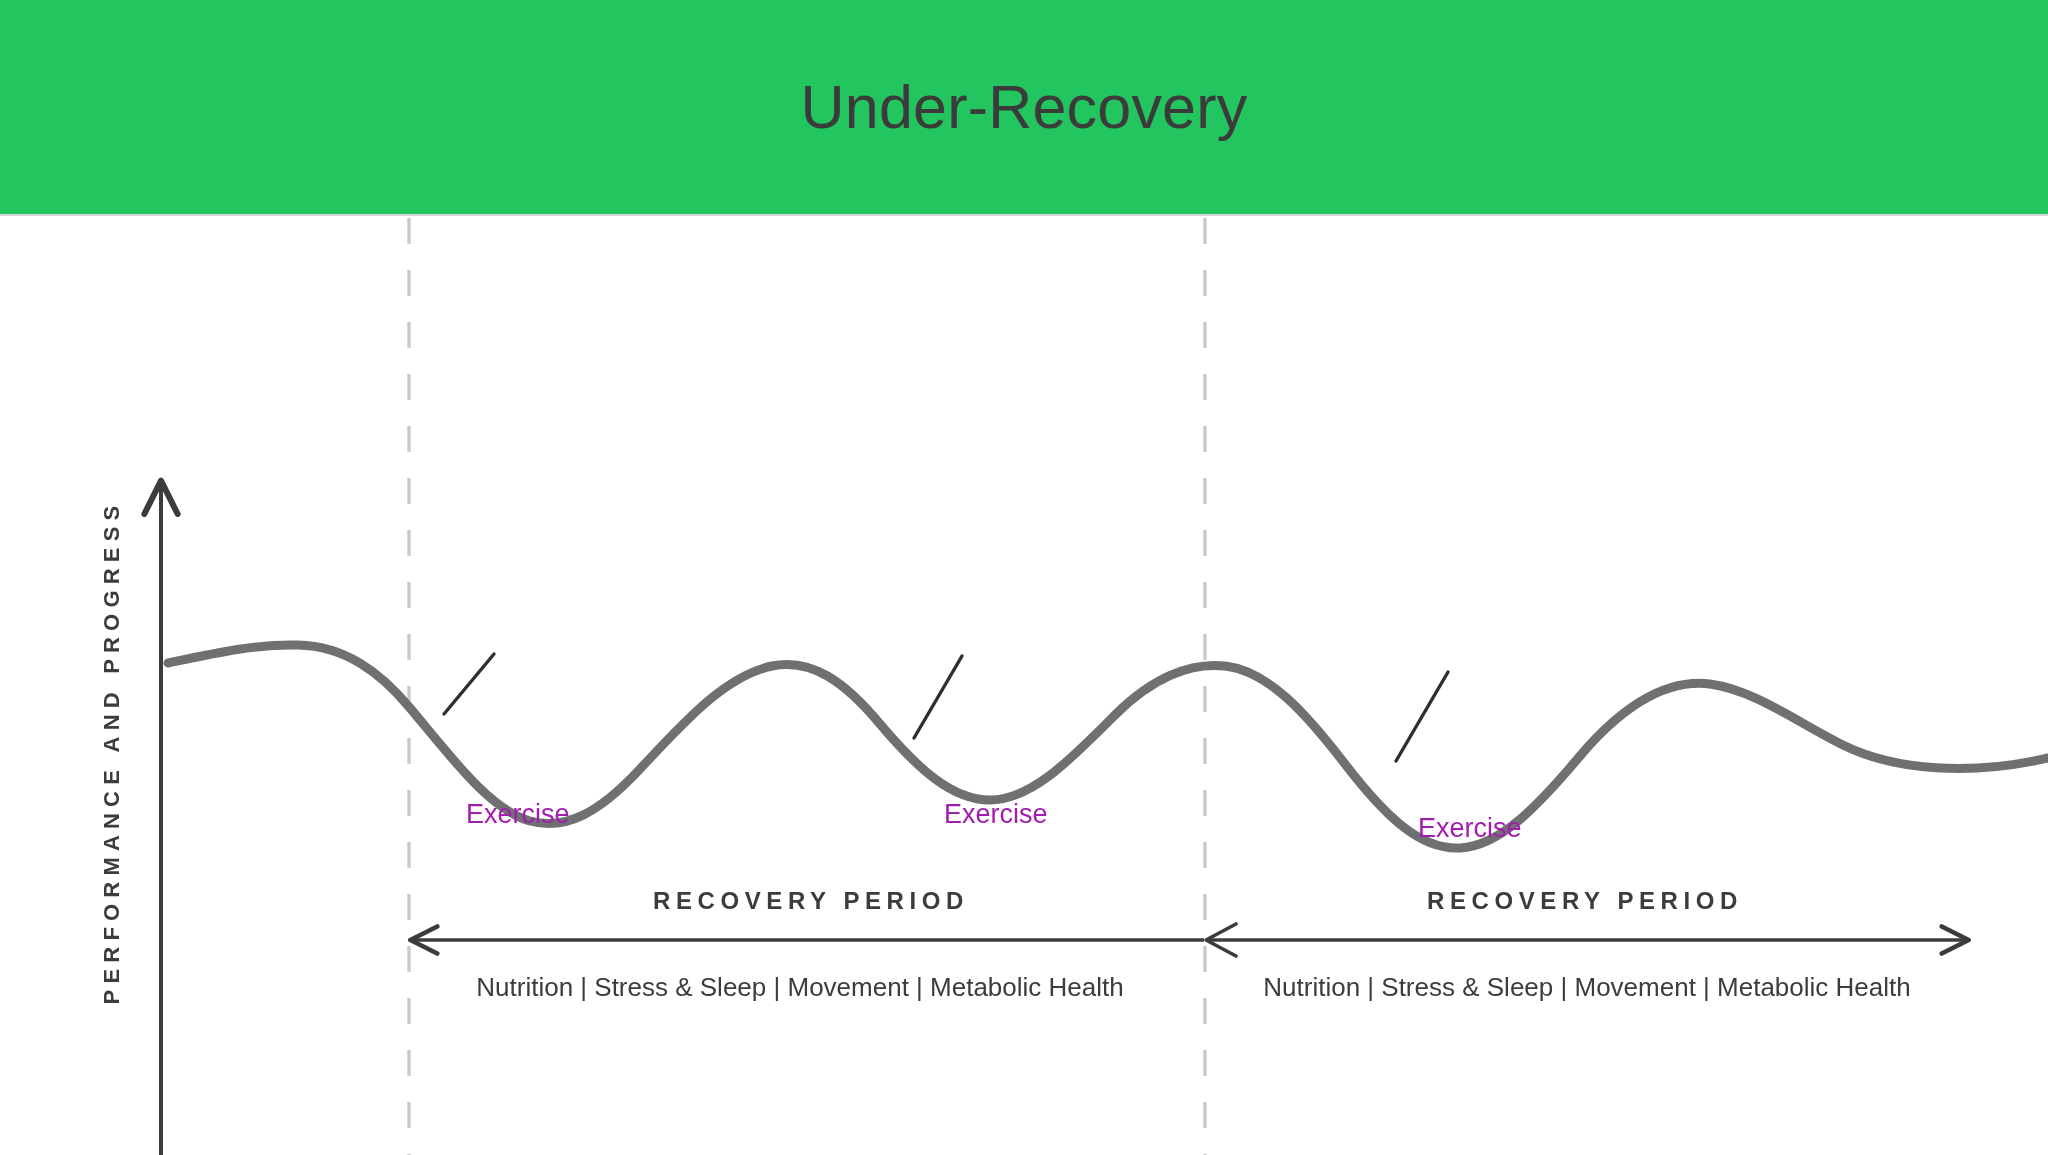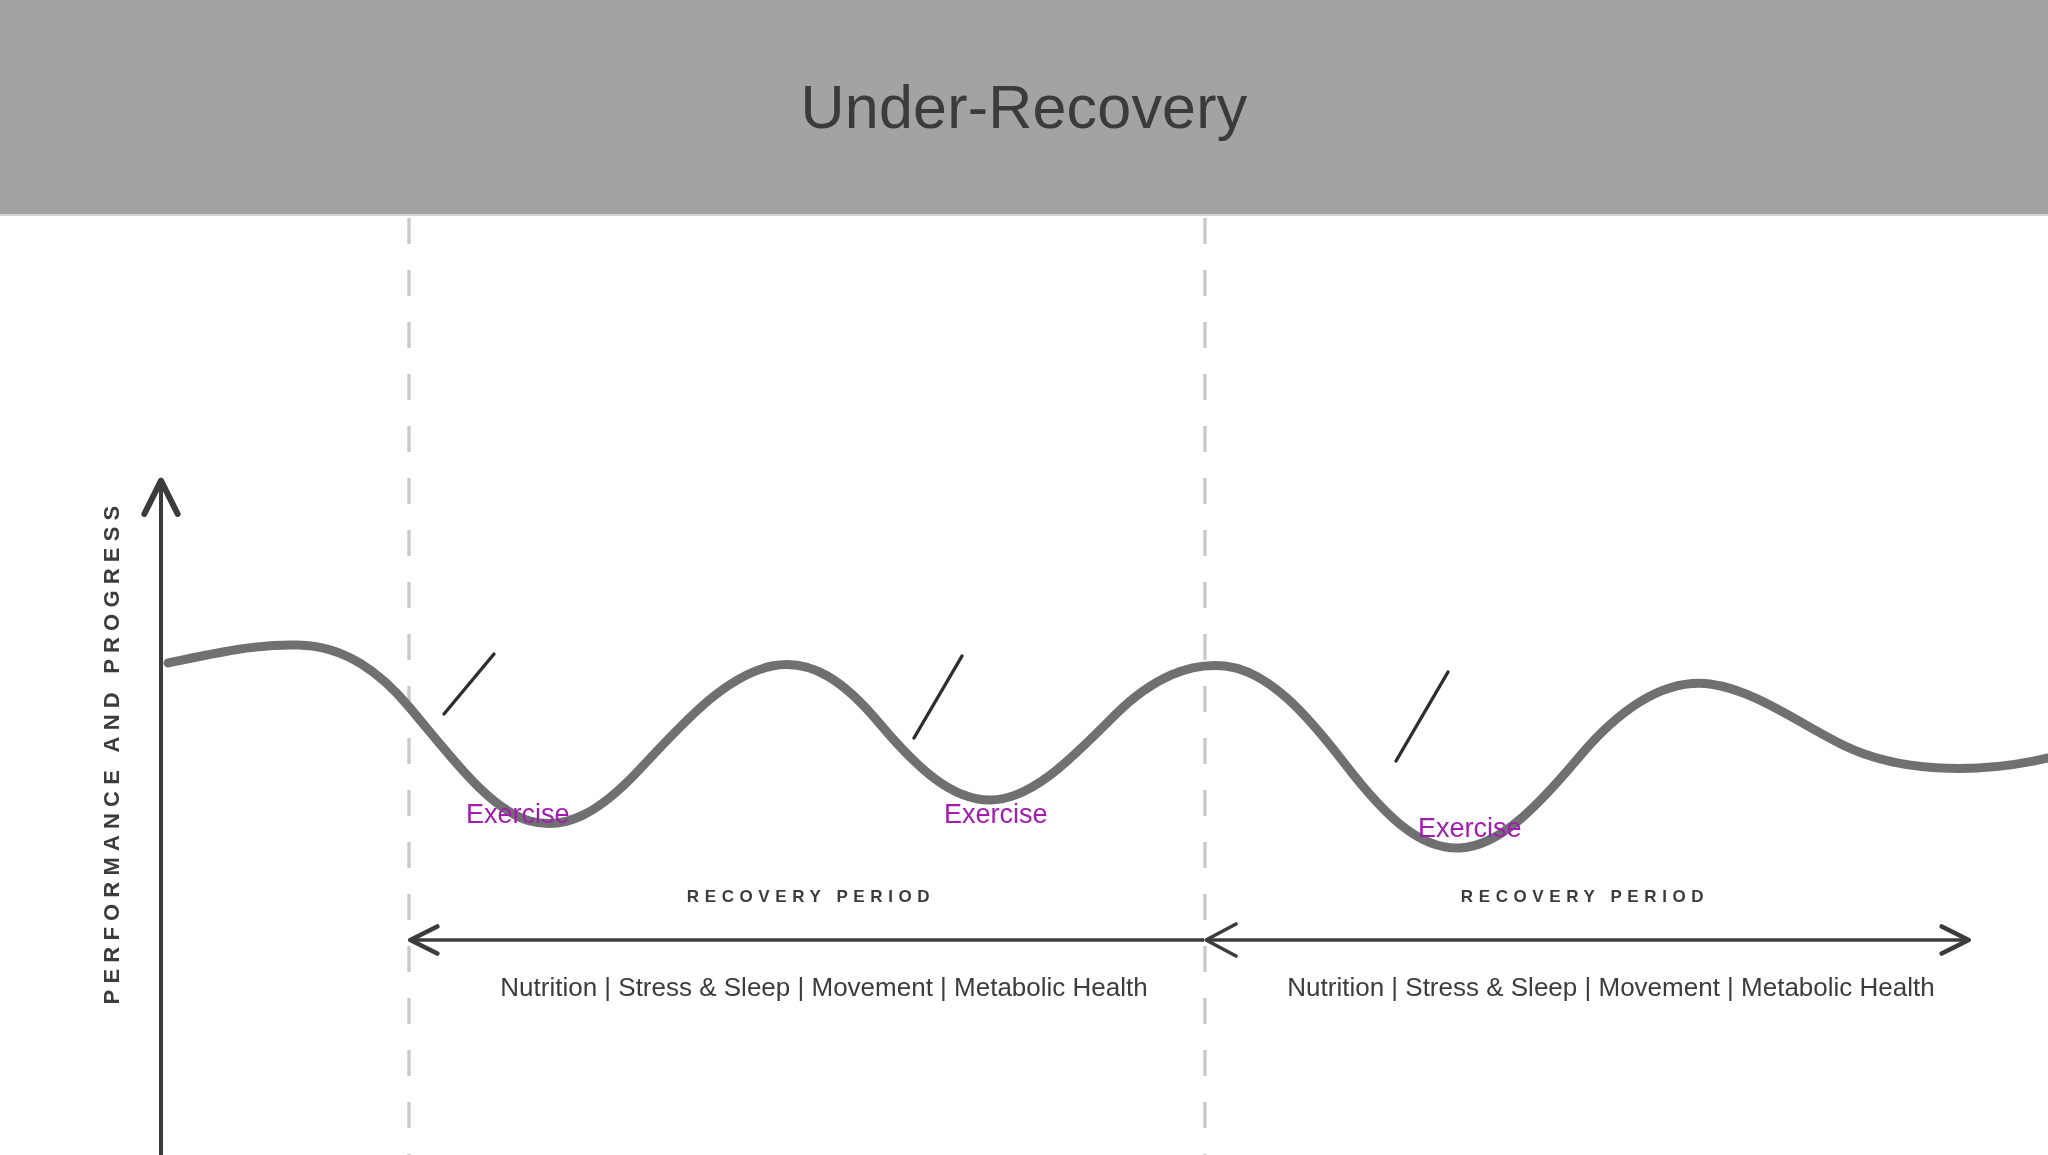--- a/index.html
+++ b/index.html
@@ -16,21 +16,21 @@
     color: #3c3c3c;
   }
 
   
   #header-band {
     position: absolute;
     left: 0;
     top: 0;
     width: 2048px;
     height: 216px;
-    background: #a3a3a3;
+    background: #22c55e;
     border-bottom: 2px solid #d2d4d8;
     box-sizing: border-box;
   }
   #page-title {
     position: absolute;
     left: 0;
     top: 0;
     width: 2048px;
     height: 214px;
     display: flex;
@@ -84,35 +84,34 @@
   
   .anno-text {
     position: absolute;
     font-size: 27px;
     font-weight: 400;
     color: #a21caf;
     white-space: nowrap;
   }
   .period-title {
     position: absolute;
-    font-size: 17px;
+    font-size: 24px;
     font-weight: bold;
     letter-spacing: 5.6px;
     color: #3c3c3c;
     white-space: nowrap;
     text-align: center;
   }
   .period-sub {
     position: absolute;
     font-size: 26px;
     font-weight: 400;
     color: #3c3c3c;
     white-space: nowrap;
     text-align: center;
-    margin-left: 24px;
   }
   .centered {
     transform: translateX(-50%);
   }
 </style>
 </head>
 <body>
 
 <div id="header-band">
   <div id="page-title">Under-Recovery</div>

